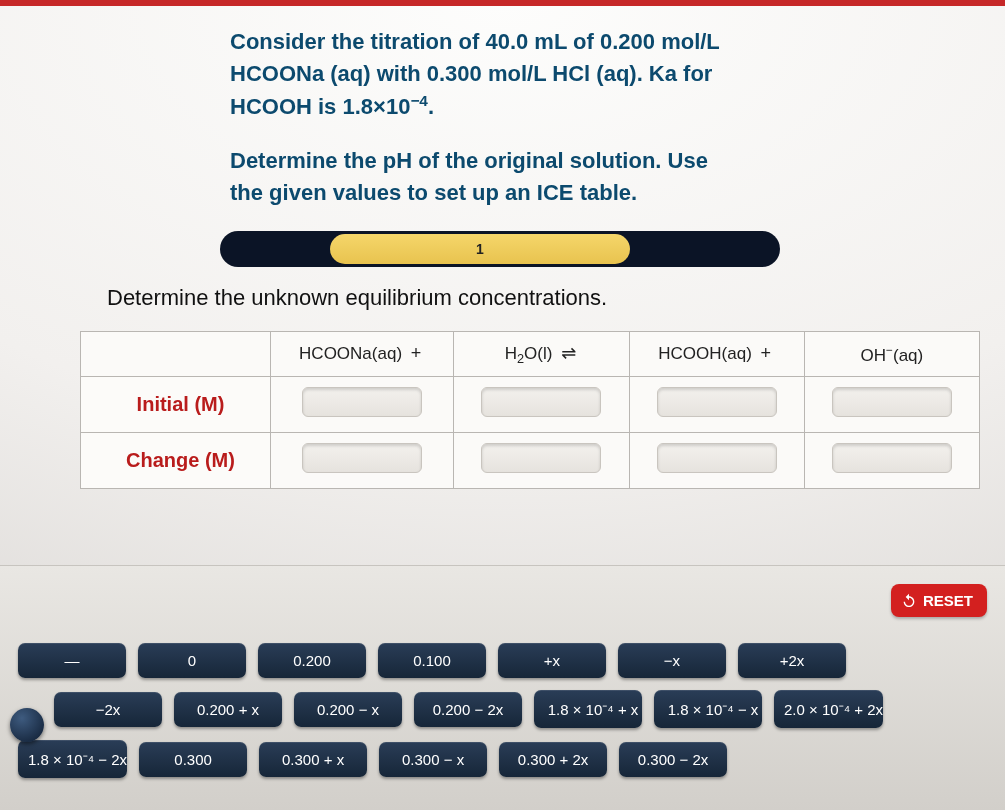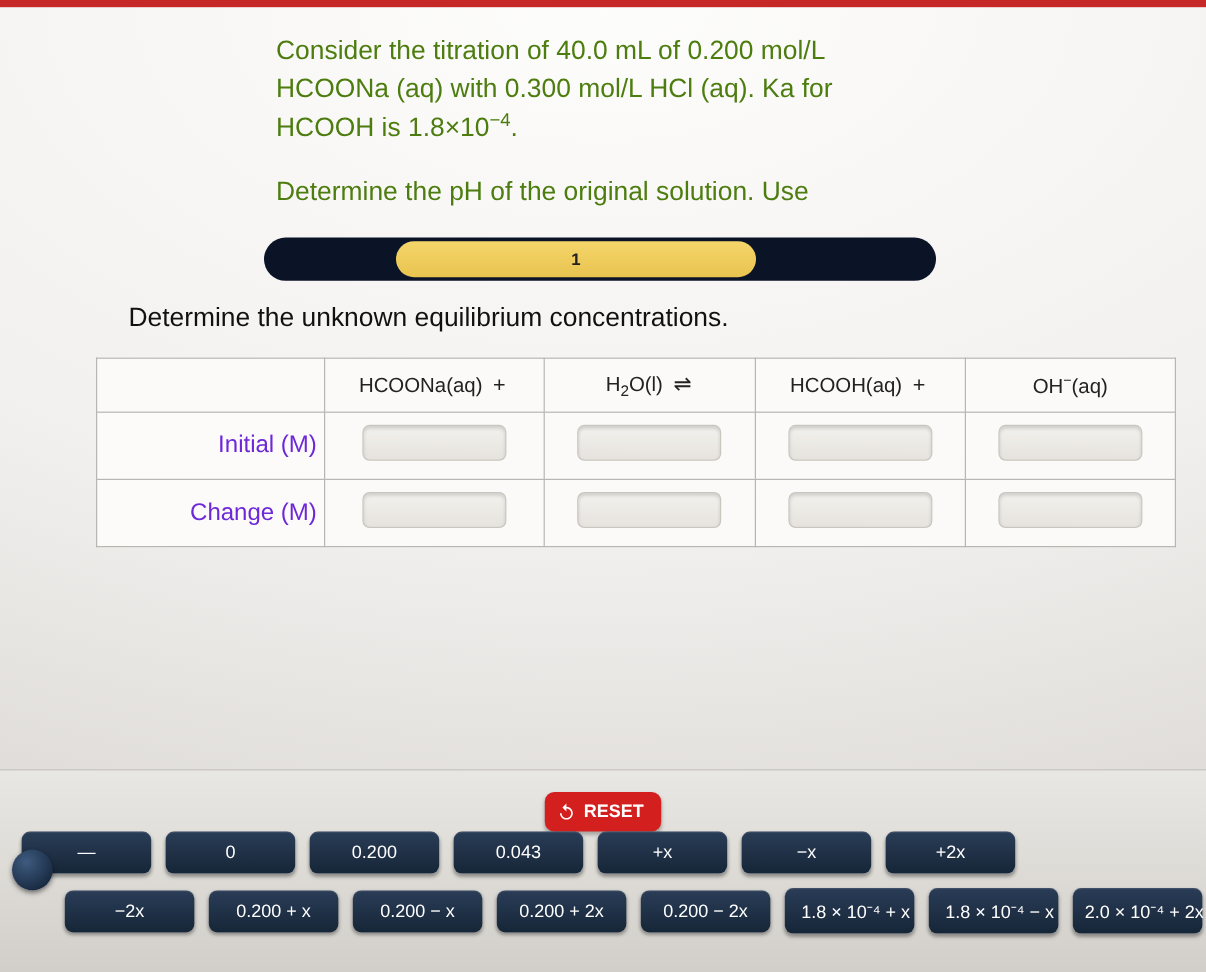--- a/index.html
+++ b/index.html
@@ -15,22 +15,22 @@
     height: 6px;
     background: #c62828;
     width: 100%;
   }
   .question-area {
     padding: 20px 0 0 230px;
     width: 770px;
   }
   .q-text {
     font-size: 22px;
-    font-weight: normal;
-    color: #4d7c0f;
+    font-weight: bold;
+    color: #0c4a6e;
     line-height: 1.45;
     margin-bottom: 22px;
   }
   .progress-wrap {
     margin: 0 auto;
     width: 560px;
     height: 36px;
     background: #0b1426;
     border-radius: 18px;
     position: relative;
@@ -74,25 +74,25 @@
     text-align: center;
     font-size: 17px;
     color: #222;
     background: #fbfaf8;
   }
   table.ice th {
     font-weight: normal;
     background: #fbfaf8;
   }
   table.ice td.rowhead {
-    text-align: right;
+    text-align: center;
     padding-left: 16px;
     font-size: 20px;
-    font-weight: normal;
-    color: #6d28d9;
+    font-weight: bold;
+    color: #b91c1c;
     width: 190px;
     background: #fcfbf9;
   }
   .dropzone {
     display: inline-block;
     width: 120px;
     height: 30px;
     border-radius: 6px;
     background: linear-gradient(#f3f1ed, #e6e3de);
     border: 1px solid #c9c5bf;
@@ -109,22 +109,22 @@
     position: absolute;
     left: 0;
     right: 0;
     bottom: 0;
     padding: 18px 18px 20px 18px;
     background: linear-gradient(#e9e7e3, #d2cfca);
     border-top: 1px solid rgba(0,0,0,0.05);
   }
   .reset-row {
     display: flex;
-    justify-content: center;
-    margin-bottom: 0;
+    justify-content: flex-end;
+    margin-bottom: 26px;
   }
   .reset-btn {
     background: #d3201f;
     color: #fff;
     font-weight: bold;
     font-size: 15px;
     border: none;
     border-radius: 8px;
     padding: 8px 14px 8px 10px;
     display: flex;
@@ -173,20 +173,21 @@
 <div class="red-top"></div>
 
 <div class="question-area">
   <p class="q-text">
     <span>Consider the titration of 40.0 mL of 0.200 mol/L</span><br>
     <span>HCOONa (aq) with 0.300 mol/L HCl (aq). Ka for</span><br>
     <span>HCOOH is 1.8×10</span><sup>−4</sup><span>.</span>
   </p>
   <p class="q-text">
     <span>Determine the pH of the original solution. Use</span><br>
+    <span>the given values to set up an ICE table.</span>
   </p>
 
   <div class="progress-wrap">
     <div class="progress-fill">
       <span>1</span>
     </div>
   </div>
 </div>
 
 <div class="subprompt">Determine the unknown equilibrium concentrations.</div>
@@ -237,32 +238,39 @@
           <path fill="#fff" d="M12 5V1L7 6l5 5V7c3.31 0 6 2.69 6 6s-2.69 6-6 6-6-2.69-6-6H4c0 4.42 3.58 8 8 8s8-3.58 8-8-3.58-8-8-8z"></path>
         </svg>
       <span>RESET</span>
     </button>
   </div>
 
   <div class="tiles-row adjust-row1">
     <div class="tile">—</div>
     <div class="tile">0</div>
     <div class="tile">0.200</div>
-    <div class="tile">0.043</div>
+    <div class="tile">0.100</div>
     <div class="tile">+x</div>
     <div class="tile">−x</div>
     <div class="tile">+2x</div>
   </div>
 
   <div class="tiles-row" style="padding-left:36px;">
     <div class="tile">−2x</div>
     <div class="tile">0.200 + x</div>
     <div class="tile">0.200 − x</div>
-    <div class="tile">0.200 + 2x</div>
     <div class="tile">0.200 − 2x</div>
     <div class="tile sp">1.8 × 10⁻⁴ + x</div>
     <div class="tile sp">1.8 × 10⁻⁴ − x</div>
     <div class="tile sp">2.0 × 10⁻⁴ + 2x</div>
   </div>
 
+  <div class="tiles-row">
+    <div class="tile sp">1.8 × 10⁻⁴ − 2x</div>
+    <div class="tile">0.300</div>
+    <div class="tile">0.300 + x</div>
+    <div class="tile">0.300 − x</div>
+    <div class="tile">0.300 + 2x</div>
+    <div class="tile">0.300 − 2x</div>
+  </div>
 
   <div class="dot-marker"></div>
 </div>
 
 </body></html>

